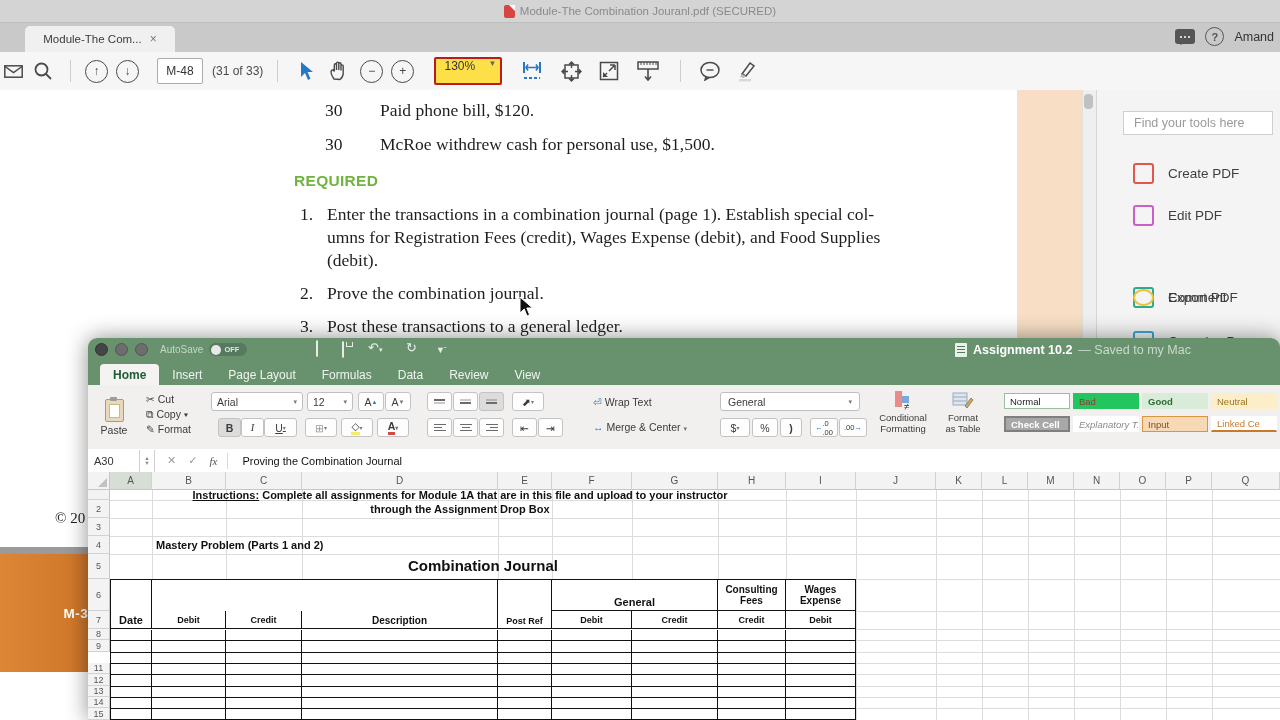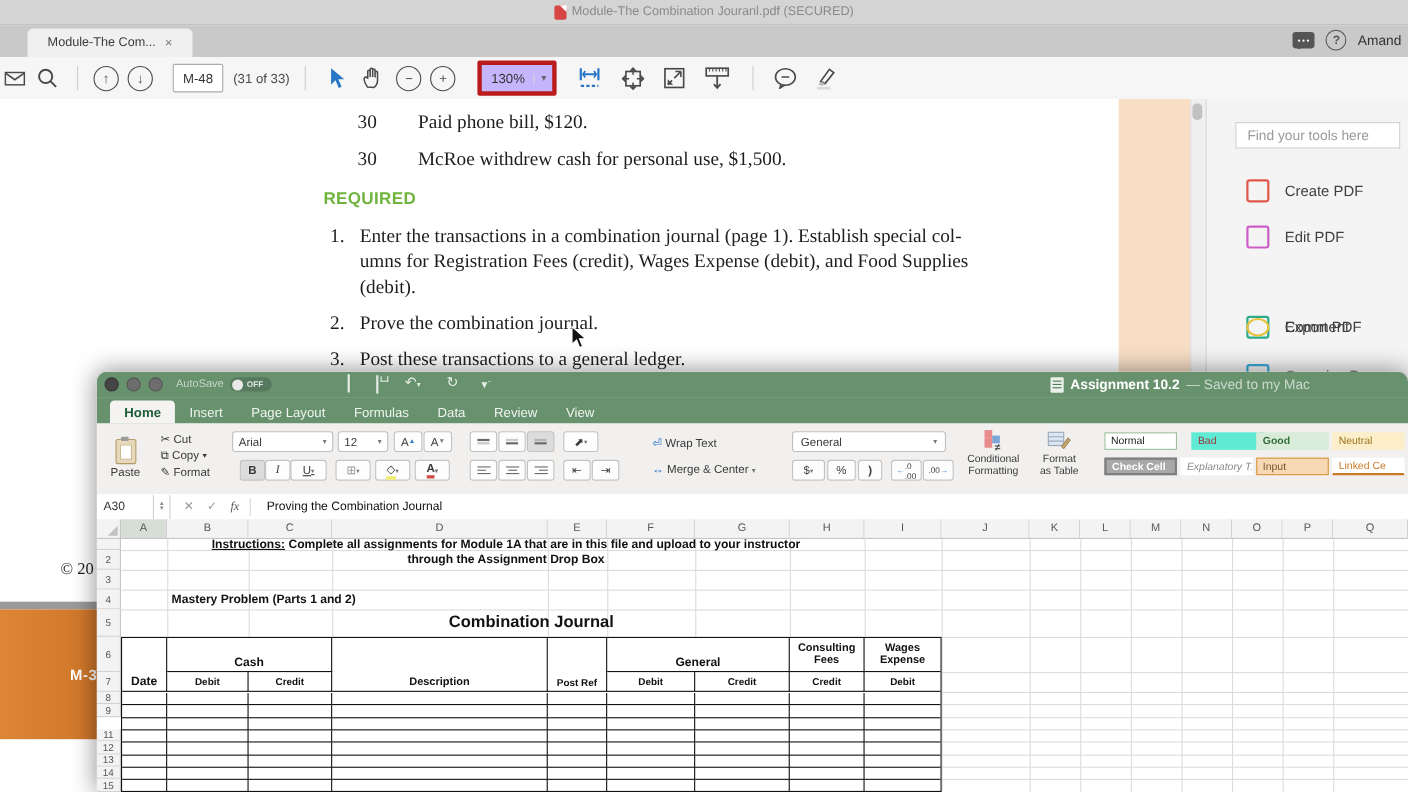--- a/index.html
+++ b/index.html
@@ -21,21 +21,21 @@
   .bubble-dark:after{content:"";position:absolute;left:3px;bottom:-4px;border:3px solid transparent;border-top-color:#555;}
   .help-circle{width:17px;height:17px;border:1.6px solid #555;border-radius:50%;color:#555;font-size:11px;font-weight:bold;display:flex;align-items:center;justify-content:center;}
   #user-name{font-size:12.5px;color:#333;}
   #pdf-toolbar{left:0;top:52px;width:1280px;height:38px;background:#f6f6f6;border-bottom:1px solid #c2c2c2;
     display:flex;align-items:center;color:#4a4a4a;}
   .tb{display:flex;align-items:center;justify-content:center;height:30px;}
   .vsep{width:1px;height:22px;background:#cdcdcd;margin:0 10px;}
   .circ{width:21px;height:21px;border:1.6px solid #4a4a4a;border-radius:50%;display:flex;align-items:center;justify-content:center;font-size:12px;color:#4a4a4a;}
   .pagebox{width:44px;height:24px;background:#fff;border:1px solid #ababab;border-radius:2px;display:flex;align-items:center;justify-content:center;font-size:12px;color:#333;}
   .pagecount{font-size:12px;color:#4a4a4a;margin-left:9px;}
-  .zoombox{width:64px;height:24px;background:#c4b5fd;border:4px solid #b91c1c;border-radius:2px;display:flex;align-items:center;font-size:12px;color:#333;}
+  .zoombox{width:64px;height:24px;background:#fde047;border:2px solid #b91c1c;border-radius:2px;display:flex;font-size:12px;color:#333;}
   .zoombox .val{flex:1;text-align:center;}
   .zoombox .car{width:16px;border-left:1px solid #d8d8d8;color:#666;font-size:8px;text-align:center;}
   
   #pdf-content{left:0;top:90px;width:1280px;height:630px;background:#fff;}
   .serif{font-family:"Liberation Serif",serif;color:#1e1e1e;}
   .trans{position:absolute;font-size:17.5px;}
   .trans .day{position:absolute;left:0;}
   .trans .txt{position:absolute;left:55px;width:640px;}
   #required-h{position:absolute;left:294px;top:82px;color:#6fb43e;font-weight:bold;font-size:15.5px;letter-spacing:.3px;}
   .req-item{position:absolute;font-size:17.5px;line-height:23px;}
@@ -461,21 +461,21 @@
             <rect x="2" y="3" width="14" height="12" fill="#dce6f1" stroke="#9ab" stroke-width="1"></rect>
             <line x1="2" y1="7" x2="16" y2="7" stroke="#9ab"></line>
             <line x1="2" y1="11" x2="16" y2="11" stroke="#9ab"></line>
             <path d="M14,16 L20,8 L22,10 L16,18 Z" fill="#c8a96d" stroke="#8a7340" stroke-width=".8"></path>
           </svg>
         <div class="twolbl" style="font-size:9.5px"><span>Format</span><br><span>as Table</span></div>
       </div>
 
       <div id="styles-grid" style="position:absolute;left:916px;top:8px;width:276px;display:grid;grid-template-columns:repeat(4,67px);grid-auto-rows:20px;gap:3px 2px">
           <div class="stylecell" style="background: rgb(255, 255, 255); border: 1.5px solid rgb(155, 191, 158); color: rgb(34, 34, 34);">Normal</div>
-          <div class="stylecell" style="background: #5eead4; color: rgb(156, 51, 56); margin-left: 10px;">Bad</div>
+          <div class="stylecell" style="background: #22c55e; color: rgb(156, 51, 56);">Bad</div>
           <div class="stylecell" style="background: rgb(216, 236, 217); color: rgb(46, 107, 52); font-weight: bold;">Good</div>
           <div class="stylecell" style="background: rgb(252, 238, 201); color: rgb(156, 116, 32);">Neutral</div>
           <div class="stylecell" style="background: rgb(168, 168, 168); border: 2px solid rgb(127, 127, 127); color: rgb(255, 255, 255); font-weight: bold;">Check Cell</div>
           <div class="stylecell" style="background: rgb(255, 255, 255); color: rgb(138, 138, 138); font-style: italic;">Explanatory T...</div>
           <div class="stylecell" style="background: rgb(248, 217, 181); border: 1px solid rgb(217, 149, 63); color: rgb(122, 82, 40);">Input</div>
           <div class="stylecell" style="background: rgb(255, 255, 255); color: rgb(200, 122, 40); border-bottom: 2px solid rgb(200, 122, 40);">Linked Ce</div>
         </div>
     </div>
 
     <div id="xl-formula">
@@ -562,21 +562,20 @@
       <div class="sheet-txt" style="left:22px;top:17px;width:700px;text-align:center;font-size:11px">
         <span style="text-decoration:underline">Instructions:</span><span> Complete all assignments for Module 1A that are in this file and upload to your instructor</span>
       </div>
       <div class="sheet-txt" style="left:22px;top:31px;width:700px;text-align:center;font-size:11px">through the Assignment Drop Box</div>
       <div class="sheet-txt" style="left:68px;top:67px;font-size:11px">Mastery Problem (Parts 1 and 2)</div>
       <div class="sheet-txt" style="left:22px;top:85px;width:746px;text-align:center;font-size:15px">Combination Journal</div>
 
       <div id="journal">
         <div id="jhead">
           <div class="jc jbot fz11" style="grid-column:1;grid-row:1/3">Date</div>
-          <div class="jc jbot fz11" style="grid-column:2/4;grid-row:1">Cash</div>
           <div class="jc jbot fz10" style="grid-column:4;grid-row:1/3">Description</div>
           <div class="jc jbot fz9" style="grid-column:5;grid-row:1/3">Post Ref</div>
           <div class="jc jbot fz11" style="grid-column:6/8;grid-row:1">General</div>
           <div class="jc twolbl fz10" style="grid-column:8;grid-row:1">
               <span><span>Consulting</span><br><span>Fees</span></span>
             </div>
           <div class="jc twolbl fz10 last" style="grid-column:9;grid-row:1">
               <span><span>Wages</span><br><span>Expense</span></span>
             </div>
           <div class="jc fz9" style="grid-column:2;grid-row:2">Debit</div>

